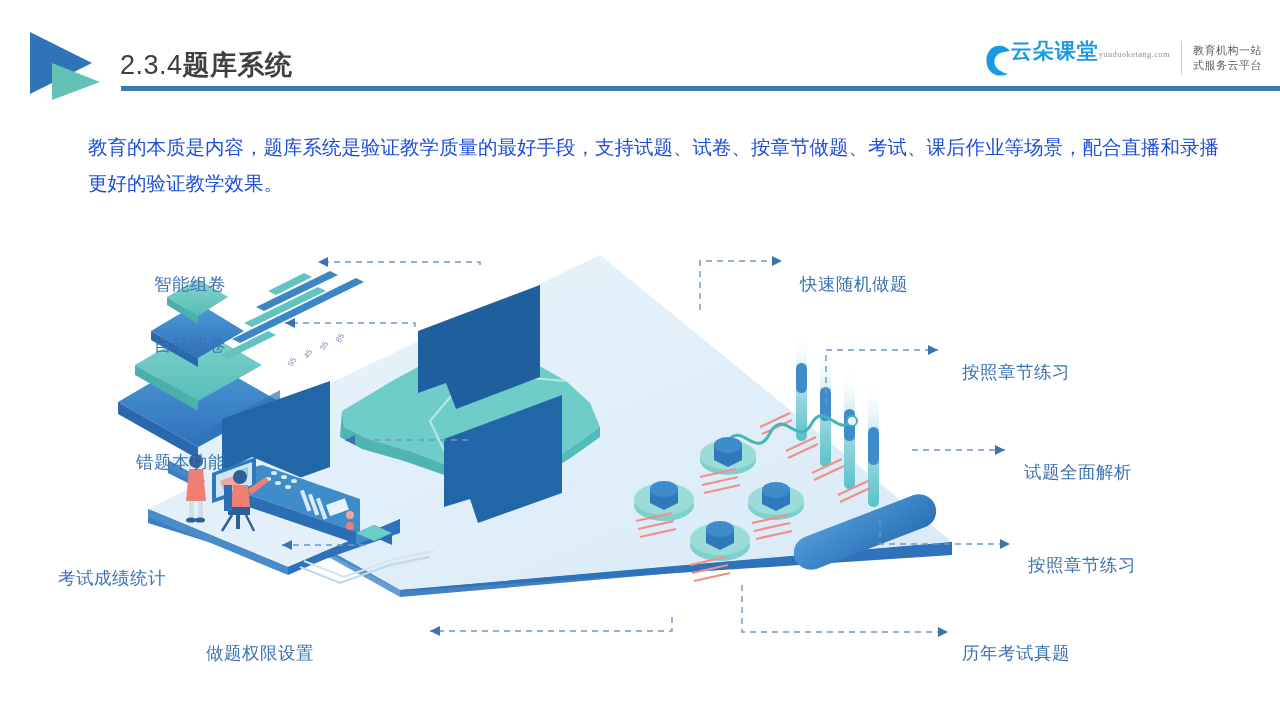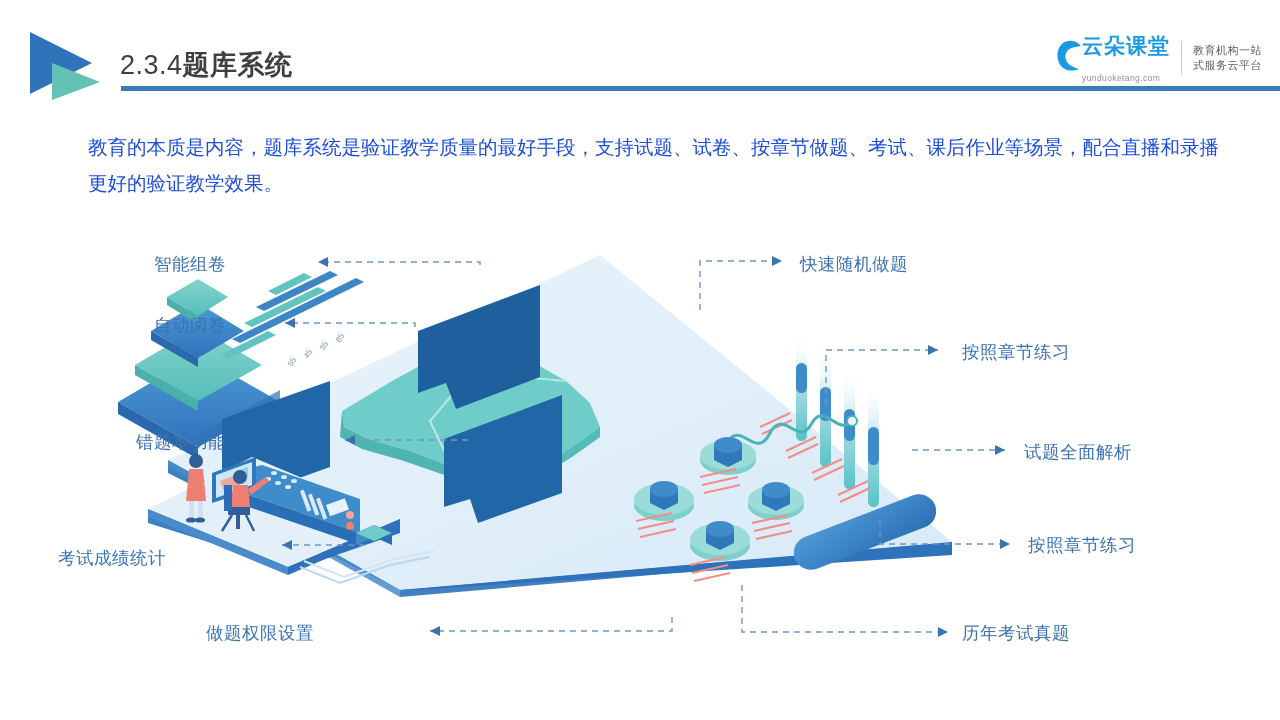--- a/index.html
+++ b/index.html
@@ -55,36 +55,37 @@
     height: 52px;
   }
   #brand-left {
     display: flex;
     align-items: flex-start;
     padding-right: 11px;
   }
   #brand-cloud { width: 30px; height: 34px; margin-top: 4px; }
   #brand-words {
     display: flex;
-    flex-direction: column;
+    flex-direction: row;
     margin-left: -3px;
     justify-content: flex-end;
   }
   #brand-name {
     font-size: 21px;
     font-weight: 700;
     color: #1a9ae0;
     letter-spacing: 1px;
     line-height: 23px;
   }
   #brand-domain {
     font-size: 8.5px;
     color: #8a8f96;
     letter-spacing: 0.4px;
-    margin-top: 16px;
+    margin-top: 10px;
+    font-family: Liberation Serif, serif;
   }
   #brand-divider {
     width: 1px;
     height: 34px;
     background: #c9ccd1;
   }
   #brand-tagline {
     margin-left: 11px;
     font-size: 11px;
     line-height: 15px;
@@ -113,20 +114,21 @@
   }
   #stage svg { display: block; }
 
   
   .callout {
     position: absolute;
     font-size: 17.5px;
     color: #3b72b0;
     white-space: nowrap;
     letter-spacing: 0.5px;
+    margin-top: 20px;
   }
   .callout.left  { text-align: right; }
   .callout.right { text-align: center; }
 </style>
 </head>
 <body>
 
 <div id="slide">
 
   <div id="logo-mark">

